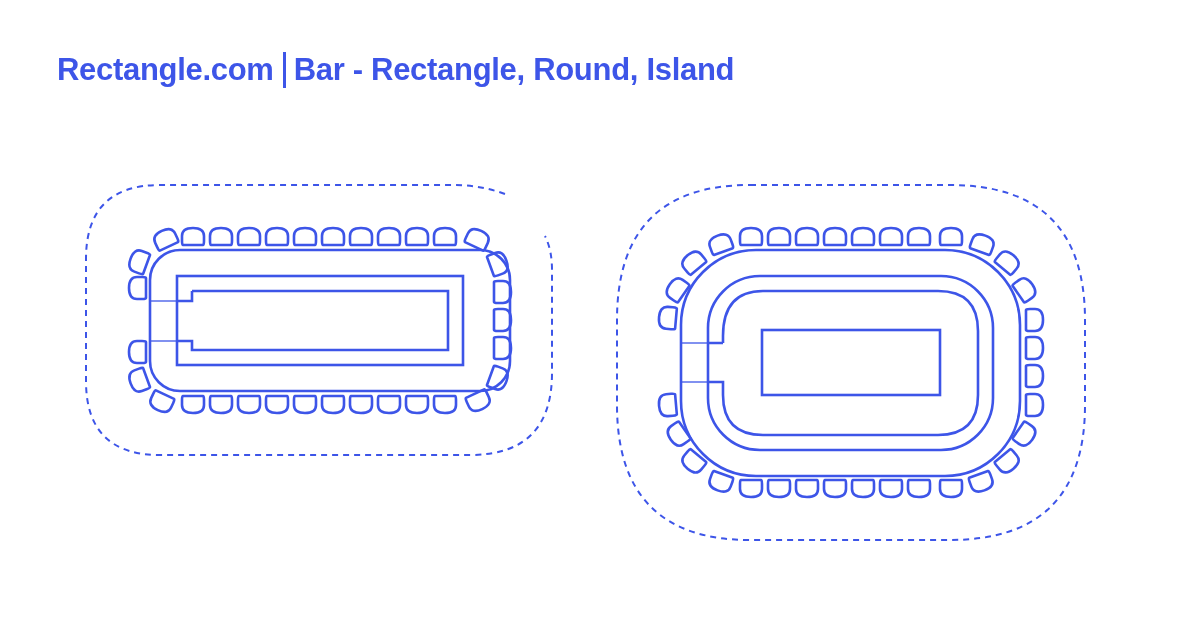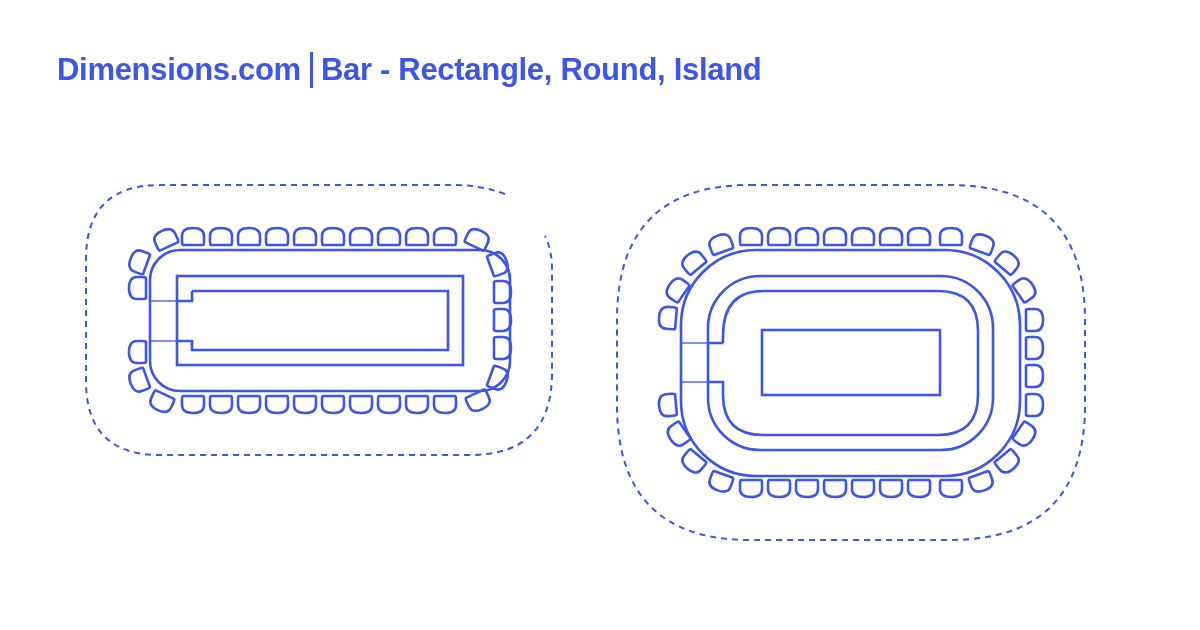--- a/index.html
+++ b/index.html
@@ -4,21 +4,21 @@
 <style>
   html, body { margin:0; padding:0; background:#ffffff; }
   body { width:1200px; height:630px; position:relative; overflow:hidden; font-family:"Liberation Sans", sans-serif; }
   .title { position:absolute; left:57px; top:52px; font-size:31px; font-weight:bold; color:#3d55e8; letter-spacing:-0.3px; white-space:nowrap; font-family:"Liberation Sans", sans-serif; }
   .title .sep { display:inline-block; width:3px; height:36px; background:#3d55e8; vertical-align:-8px; margin:0 8px 0 9px; }
   svg.drawing { position:absolute; left:0; top:0; }
 </style>
 </head>
 <body>
 
-<div class="title"><span>Dimensions.com</span><span class="sep"></span><span>Bar - Rectangle, Round, Island</span></div>
+<div class="title"><span>Rectangle.com</span><span class="sep"></span><span>Bar - Rectangle, Round, Island</span></div>
 
 <svg class="drawing" width="1200" height="630" viewBox="0 0 1200 630">
   <defs>
 
     <path id="seatN" d="M-10,7 L10,7 Q11,7 11,3 L11,-2 Q11,-10 0,-10 Q-11,-10 -11,-2 L-11,3 Q-11,7 -10,7 Z" fill="none" stroke="#3d55e8" stroke-width="2.6" stroke-linejoin="round"></path>
   </defs>
 
   <g>
 
     <path d="M505,194 Q480,185 455,185 L160,185 Q86,185 86,259 L86,381 Q86,455 160,455 L470,455 Q552,455 552,373 L552,270 Q552,250 545,236" fill="none" stroke="#3d55e8" stroke-width="2" stroke-dasharray="6,5"></path>

